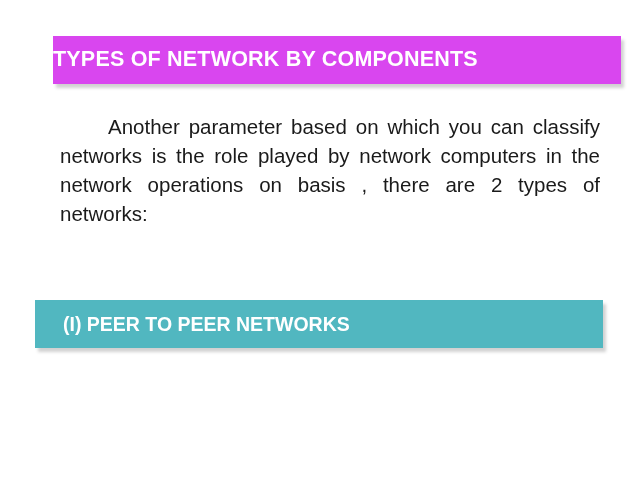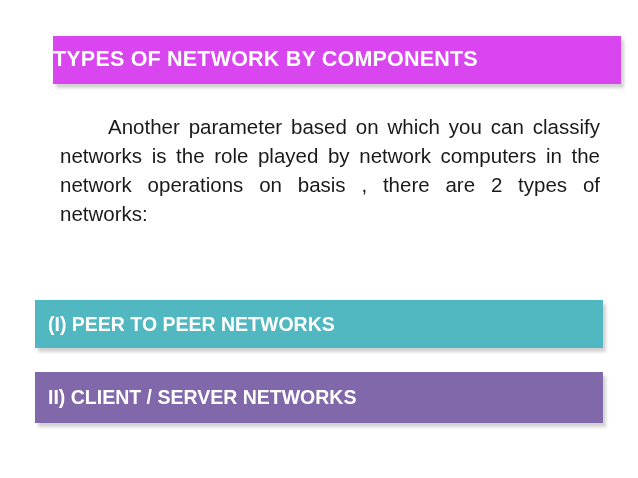--- a/index.html
+++ b/index.html
@@ -58,21 +58,21 @@
     text-justify: inter-word;
     text-indent: 48px;
   }
 
   
   .item-box {
     position: absolute;
     box-sizing: border-box;
     display: flex;
     align-items: center;
-    padding-left: 13px;
+    padding-left: 28px;
     box-shadow: 3px 4px 3px rgba(0,0,0,0.18);
   }
   .item-box .item-text {
     color: #ffffff;
     font-size: 19.5px;
     font-weight: bold;
     white-space: nowrap;
   }
   .item-peer {
     left: 35px;
@@ -97,17 +97,14 @@
   <div class="title-banner">
     <div class="title-text">TYPES OF NETWORK BY COMPONENTS</div>
   </div>
 
   <div class="body-text">Another parameter based on which you can classify networks is the role played by network computers in the network operations on basis , there are 2 types of networks:</div>
 
   <div class="item-box item-peer">
     <div class="item-text">(I)  PEER TO PEER NETWORKS</div>
   </div>
 
-  <div class="item-box item-client">
-    <div class="item-text">II) CLIENT / SERVER NETWORKS</div>
-  </div>
 
 </div>
 
 </body></html>

